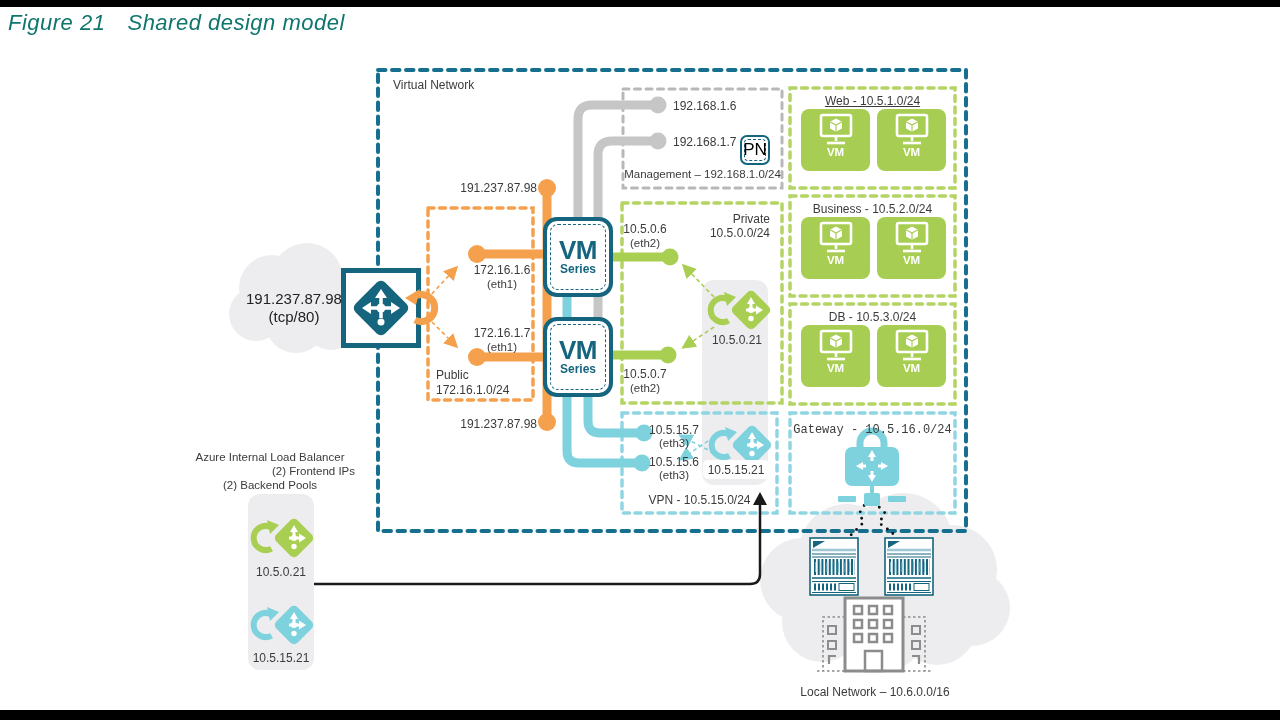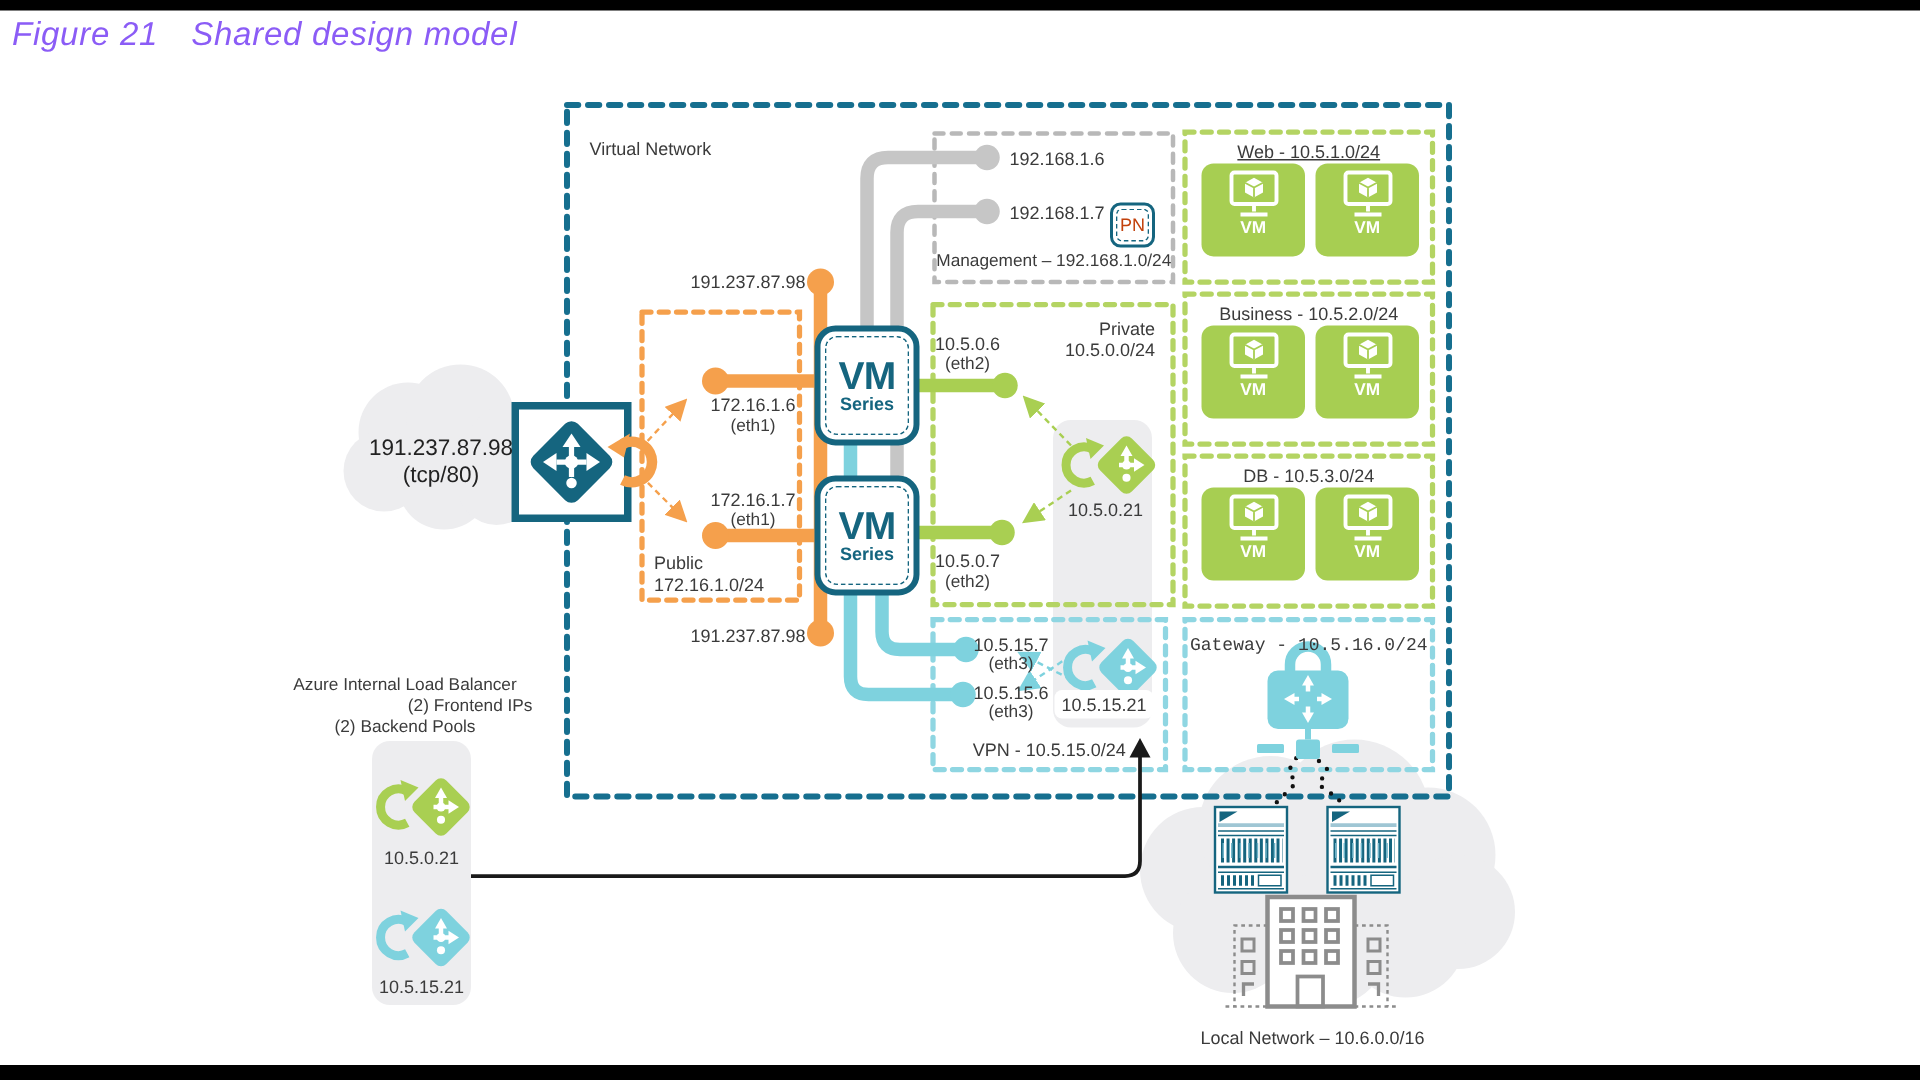--- a/index.html
+++ b/index.html
@@ -2,40 +2,40 @@
 <html><head>
 <meta charset="utf-8">
 <style>
   html,body{margin:0;padding:0;background:#fff;}
   .canvas{position:relative;width:1280px;height:720px;background:#fff;overflow:hidden;
           font-family:"Liberation Sans",sans-serif;}
   .bar{position:absolute;left:0;width:1280px;background:#000;}
   .bar.top{top:0;height:7px;}
   .bar.bottom{top:710px;height:10px;}
   .title{position:absolute;left:8px;top:10px;font-style:italic;font-weight:300;
-         font-size:22px;color:#8b5cf6;letter-spacing:.5px;}
+         font-size:22px;color:#0f766e;letter-spacing:.5px;}
   .title .t2{margin-left:22px;}
   svg.bg{position:absolute;left:0;top:0;}
   .lbl{position:absolute;font-size:12px;line-height:1.2;color:#3b3b3b;white-space:nowrap;}
   .c{text-align:center;} .r{text-align:right;}
   .sm{font-size:11.5px;}
   .cloudtxt{font-size:15px;color:#222;}
   .extlb{position:absolute;left:341px;top:268px;width:80px;height:80px;background:#fff;
          border:5px solid #15657f;box-sizing:border-box;}
   .arcsvg{position:absolute;left:402px;top:286px;}
   .vmbox{position:absolute;left:543px;width:70px;height:80px;background:#fff;
          border:4px solid #15657f;border-radius:14px;box-sizing:border-box;}
   .vmbox .dotted{position:absolute;inset:3px;border:1.6px dashed #15657f;border-radius:8px;
          display:flex;flex-direction:column;align-items:center;justify-content:center;color:#15657f;}
   .vmbox .l1{font-size:26px;font-weight:700;letter-spacing:-.5px;line-height:.95;}
   .vmbox .l2{font-size:12px;font-weight:600;}
   .pnbox{position:absolute;left:740px;top:135px;width:30px;height:30px;border:2px solid #15657f;
          border-radius:7px;box-sizing:border-box;background:#fff;}
   .pnbox .dotted{position:absolute;inset:2px;border:1px dashed #15657f;border-radius:4px;
-         display:flex;align-items:center;justify-content:center;font-size:12px;color:#c2410c;}
+         display:flex;align-items:center;justify-content:center;font-size:17px;color:#000000;}
   .chip{position:absolute;left:703px;top:460px;width:66px;height:19px;background:#fff;border-radius:5px;}
   .tile{position:absolute;width:69px;height:62px;background:#a7ce52;border-radius:8px;
         display:flex;flex-direction:column;align-items:center;}
   .tile svg{margin-top:4px;}
   .tile .vmlbl{color:#fff;font-size:11.5px;font-weight:700;margin-top:-3px;}
 </style>
 </head>
 <body>
 
 <div class="canvas">
@@ -322,21 +322,21 @@
         <polygon points="22,5.5 28,8.8 28,15.4 22,18.7 16,15.4 16,8.8" fill="#fff"></polygon>
         <path d="M16,8.8 L22,12 L28,8.8 M22,12 V18.7" stroke="#a7ce52" stroke-width="1.2" fill="none"></path>
         <line x1="22" y1="23" x2="22" y2="28" stroke="#fff" stroke-width="2.6"></line>
         <line x1="13" y1="30" x2="31" y2="30" stroke="#fff" stroke-width="2.6"></line>
       </svg>
     <span class="vmlbl">VM</span>
   </div>
 
   <div class="chip"></div>
 
-  <div class="lbl" style="left:393px;top:92px;">Virtual Network</div>
+  <div class="lbl" style="left:393px;top:78px;">Virtual Network</div>
 
   <div class="lbl c cloudtxt" style="left:233px;top:290px;width:122px;">191.237.87.98</div>
   <div class="lbl c cloudtxt" style="left:233px;top:308px;width:122px;">(tcp/80)</div>
 
   <div class="lbl r" style="left:437px;top:181px;width:100px;">191.237.87.98</div>
   <div class="lbl r" style="left:437px;top:417px;width:100px;">191.237.87.98</div>
 
   <div class="lbl c" style="left:452px;top:263px;width:100px;">172.16.1.6</div>
   <div class="lbl c sm" style="left:452px;top:278px;width:100px;">(eth1)</div>
   <div class="lbl c" style="left:452px;top:326px;width:100px;">172.16.1.7</div>

